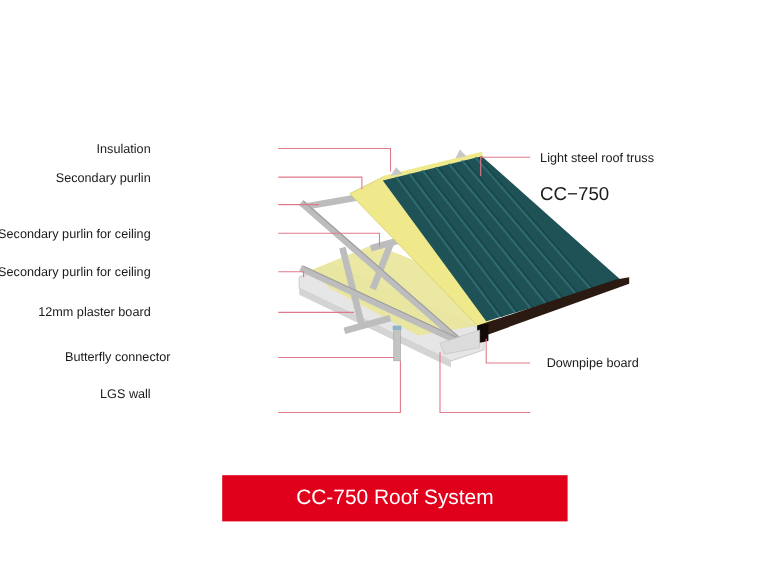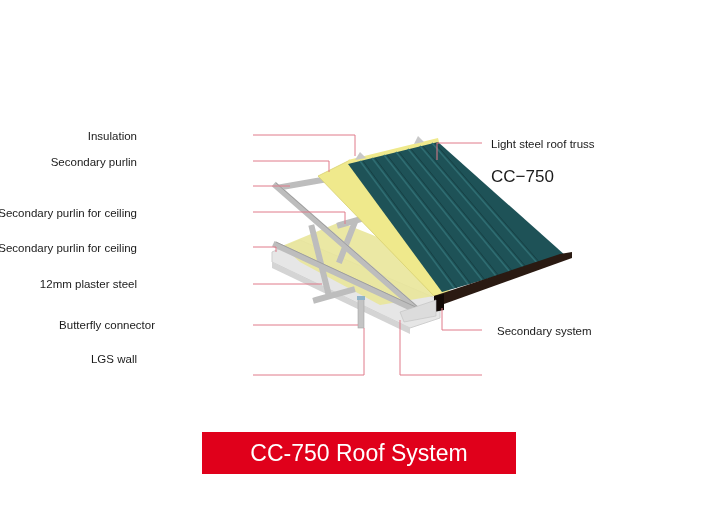--- a/index.html
+++ b/index.html
@@ -4,21 +4,21 @@
 <style>
   html, body { margin: 0; padding: 0; background: #ffffff; }
   body { width: 705px; height: 524px; position: relative; overflow: hidden;
          font-family: "Liberation Sans", sans-serif; color: #1a1a1a; }
   .stage { position: absolute; left: 0; top: 0; width: 599px; height: 524px; }
   .lbl { position: absolute; font-size: 11.5px; white-space: nowrap; line-height: 14px; }
   .lbl.left { text-align: right; }
   .lbl.big { font-size: 17px; line-height: 20px; }
   .banner { position: absolute; left: 202px; top: 432px; width: 314px; height: 42px;
             background: #e0001b; color: #ffffff; display: flex; align-items: center;
-            justify-content: center; font-size: 23px; }
+            justify-content: center; font-size: 19px; }
   svg { position: absolute; left: 0; top: 0; }
 </style>
 </head>
 <body>
 
 <div class="stage">
 
   <svg width="705" height="524" viewBox="0 0 705 524">
 
     <polygon points="272,252 300,240 440,300 440,318 410,328 272,262" fill="#e6e6e6" stroke="#cfcfcf" stroke-width="1"></polygon>
@@ -87,24 +87,24 @@
       <polyline points="400,320 400,375 482,375"></polyline>
       <polyline points="442,308 442,330 482,330"></polyline>
       <polyline points="437,160 437,143 482,143"></polyline>
     </g>
   </svg>
 
   <div class="lbl left" style="right:462px; top:129px;">Insulation</div>
   <div class="lbl left" style="right:462px; top:155px;">Secondary purlin</div>
   <div class="lbl left" style="right:462px; top:206px;">Secondary purlin for ceiling</div>
   <div class="lbl left" style="right:462px; top:241px;">Secondary purlin for ceiling</div>
-  <div class="lbl left" style="right:462px; top:277px;">12mm plaster steel</div>
+  <div class="lbl left" style="right:462px; top:277px;">12mm plaster board</div>
   <div class="lbl left" style="right:444px; top:318px;">Butterfly connector</div>
   <div class="lbl left" style="right:462px; top:352px;padding-left:28px;">LGS wall</div>
 
   <div class="lbl" style="left:491px; top:137px;">Light steel roof truss</div>
   <div class="lbl big" style="left:491px; top:167px;">CC−750</div>
-  <div class="lbl" style="left:497px; top:324px;">Secondary system</div>
+  <div class="lbl" style="left:497px; top:324px;">Downpipe board</div>
 
   <div class="banner">
     <span>CC-750 Roof System</span>
   </div>
 </div>
 
 </body></html>

